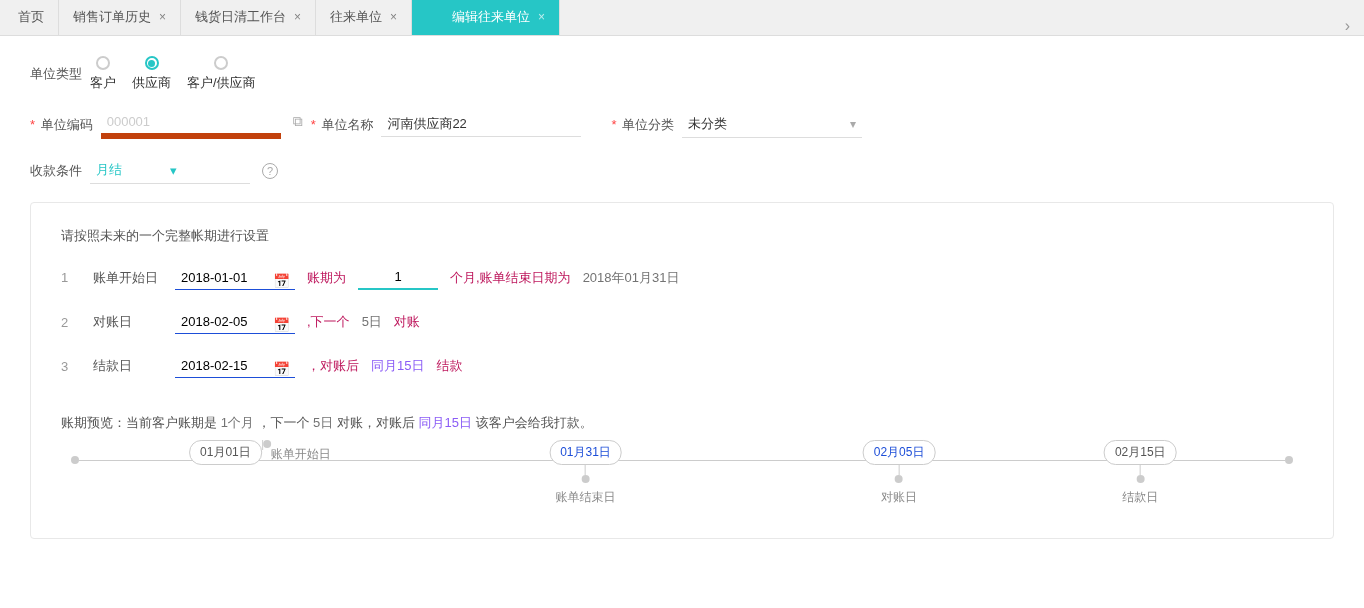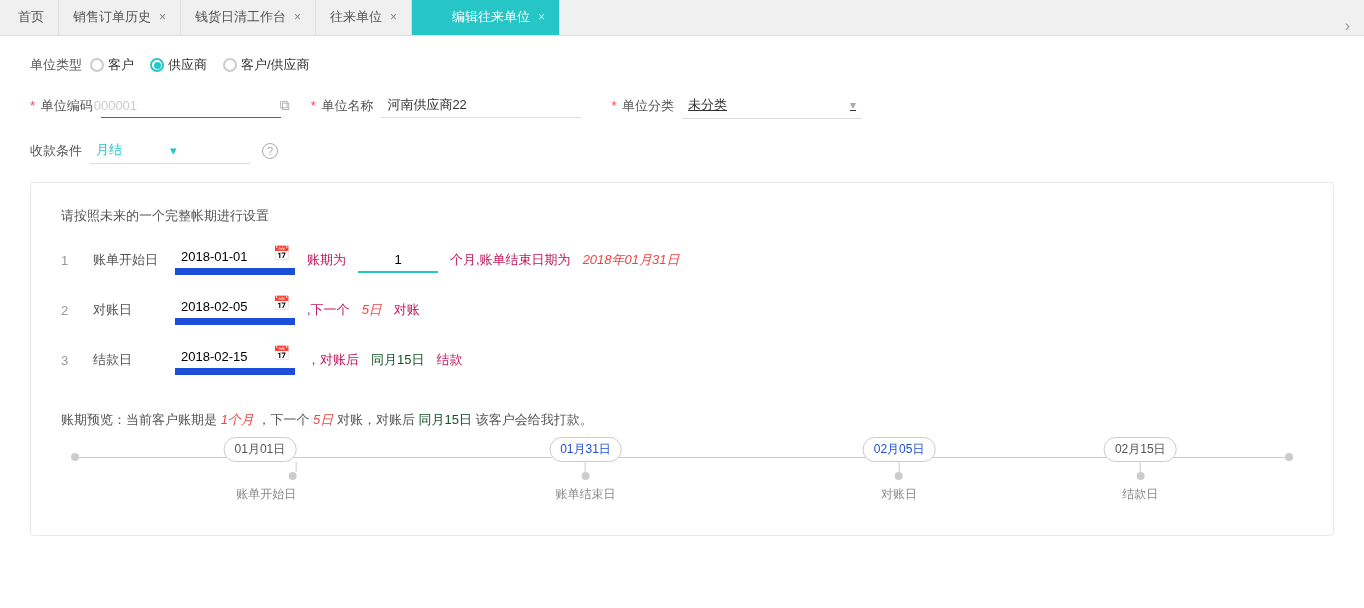--- a/index.html
+++ b/index.html
@@ -80,20 +80,21 @@
       display: flex;
       align-items: center;
       gap: 16px;
     }
 
     .radio-item {
       display: flex;
       align-items: center;
       gap: 4px;
       cursor: pointer;
+      flex-direction: column;
     }
 
     .radio-circle {
       width: 14px;
       height: 14px;
       border-radius: 50%;
       border: 2px solid #ccc;
       display: flex;
       align-items: center;
       justify-content: center;
@@ -116,23 +117,22 @@
       padding: 4px 6px;
       font-size: 13px;
       color: #333;
       background: transparent;
       width: 160px;
     }
 
     .input-with-icon {
       display: flex;
       align-items: center;
-      border-bottom: 1px solid #c2410c;
+      border-bottom: 6px solid #c2410c;
       width: 180px;
-      justify-content: center;
     }
 
     .input-with-icon input {
       border: none;
       outline: none;
       padding: 4px 6px;
       font-size: 13px;
       flex: 1;
       background: transparent;
     }
@@ -164,21 +164,20 @@
     }
 
     
     .category-select {
       display: flex;
       align-items: center;
       border-bottom: 1px solid #ddd;
       min-width: 160px;
       padding: 4px 6px;
       cursor: pointer;
-      text-decoration: underline;
     }
 
     
     .settings-box {
       border: 1px solid #e8e8e8;
       border-radius: 4px;
       padding: 24px 30px;
       margin-top: 10px;
     }
 
@@ -201,22 +200,22 @@
       font-size: 13px;
     }
 
     .row-label {
       width: 70px;
       color: #555;
     }
 
     .date-input-wrapper {
       display: flex;
-      align-items: flex-start;
-      border-bottom: 7px solid #1d4ed8;
+      align-items: flex-end;
+      border-bottom: 1px solid #1d4ed8;
       width: 120px;
     }
 
     .date-input-wrapper input {
       border: none;
       outline: none;
       padding: 4px 6px;
       font-size: 13px;
       flex: 1;
       background: transparent;
@@ -228,22 +227,22 @@
       font-size: 14px;
       padding: 0 4px;
       cursor: pointer;
     }
 
     .row-desc {
       color: #be185d;
       font-size: 13px;
     }
 
-    .orange-text { color: #ef4444; font-style: italic; }
-    .teal-text { color: #14532d; }
+    .orange-text { color: #737373; }
+    .teal-text { color: #8b5cf6; }
 
     .period-input {
       border: none;
       border-bottom: 2px solid #26c6c6;
       outline: none;
       padding: 4px 6px;
       font-size: 13px;
       width: 80px;
       text-align: center;
     }
@@ -413,21 +412,21 @@
         <span class="orange-text">5日</span>
         <span>对账，对账后</span>
         <span class="teal-text">同月15日</span>
         <span> 该客户会给我打款。</span>
       </div>
 
       <div style="display:flex; align-items:center; padding: 0 10px;">
         <div style="width:8px; height:8px; border-radius:50%; background:#ccc; flex-shrink:0;"></div>
         <div style="flex:1; height:1px; background:#ccc; position:relative;">
 
-          <div style="position:absolute; top:-20px; left:15%; transform:translateX(-50%); display:flex; flex-direction:column; align-items:flex-end;">
+          <div style="position:absolute; top:-20px; left:15%; transform:translateX(-50%); display:flex; flex-direction:row; align-items:flex-start;">
             <div style="border:1px solid #ccc; border-radius:12px; padding:3px 10px; font-size:12px; color:#555; background:#fff; white-space:nowrap;">01月01日</div>
             <div style="width:1px; height:10px; background:#ccc;"></div>
             <div style="width:8px; height:8px; border-radius:50%; background:#ccc;"></div>
             <div style="font-size:12px; color:#888; margin-top:6px; white-space:nowrap;">账单开始日</div>
           </div>
           <div style="position:absolute; top:-20px; left:42%; transform:translateX(-50%); display:flex; flex-direction:column; align-items:center;">
             <div style="border:1px solid #ccc; border-radius:12px; padding:3px 10px; font-size:12px; color:#1d4ed8; background:#fff; white-space:nowrap;">01月31日</div>
             <div style="width:1px; height:10px; background:#ccc;"></div>
             <div style="width:8px; height:8px; border-radius:50%; background:#ccc;"></div>
             <div style="font-size:12px; color:#888; margin-top:6px; white-space:nowrap;">账单结束日</div>

